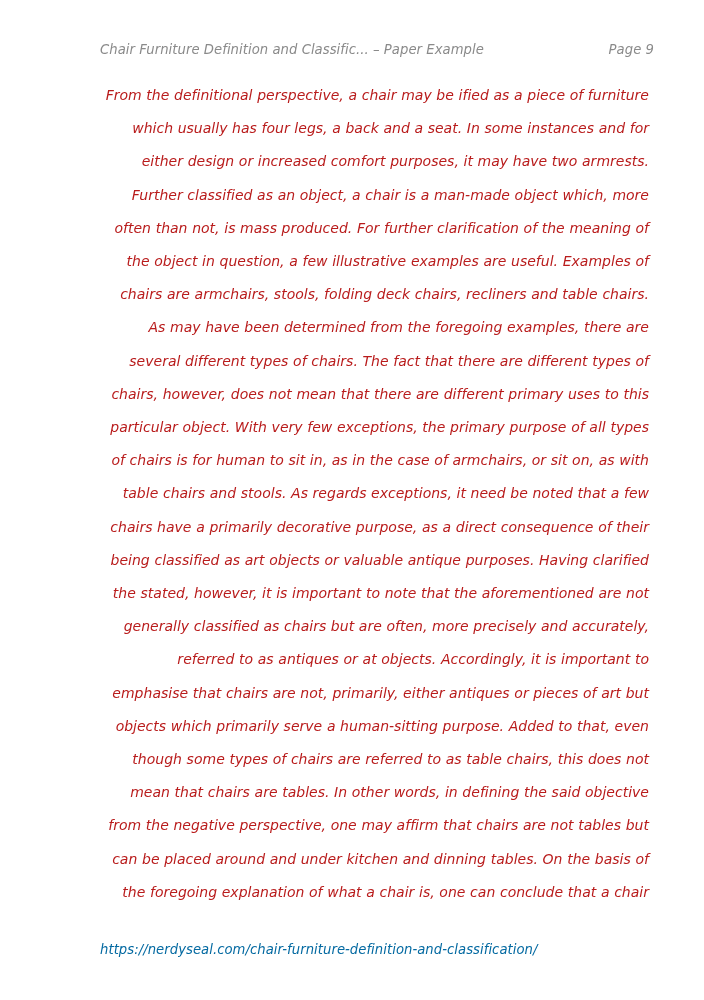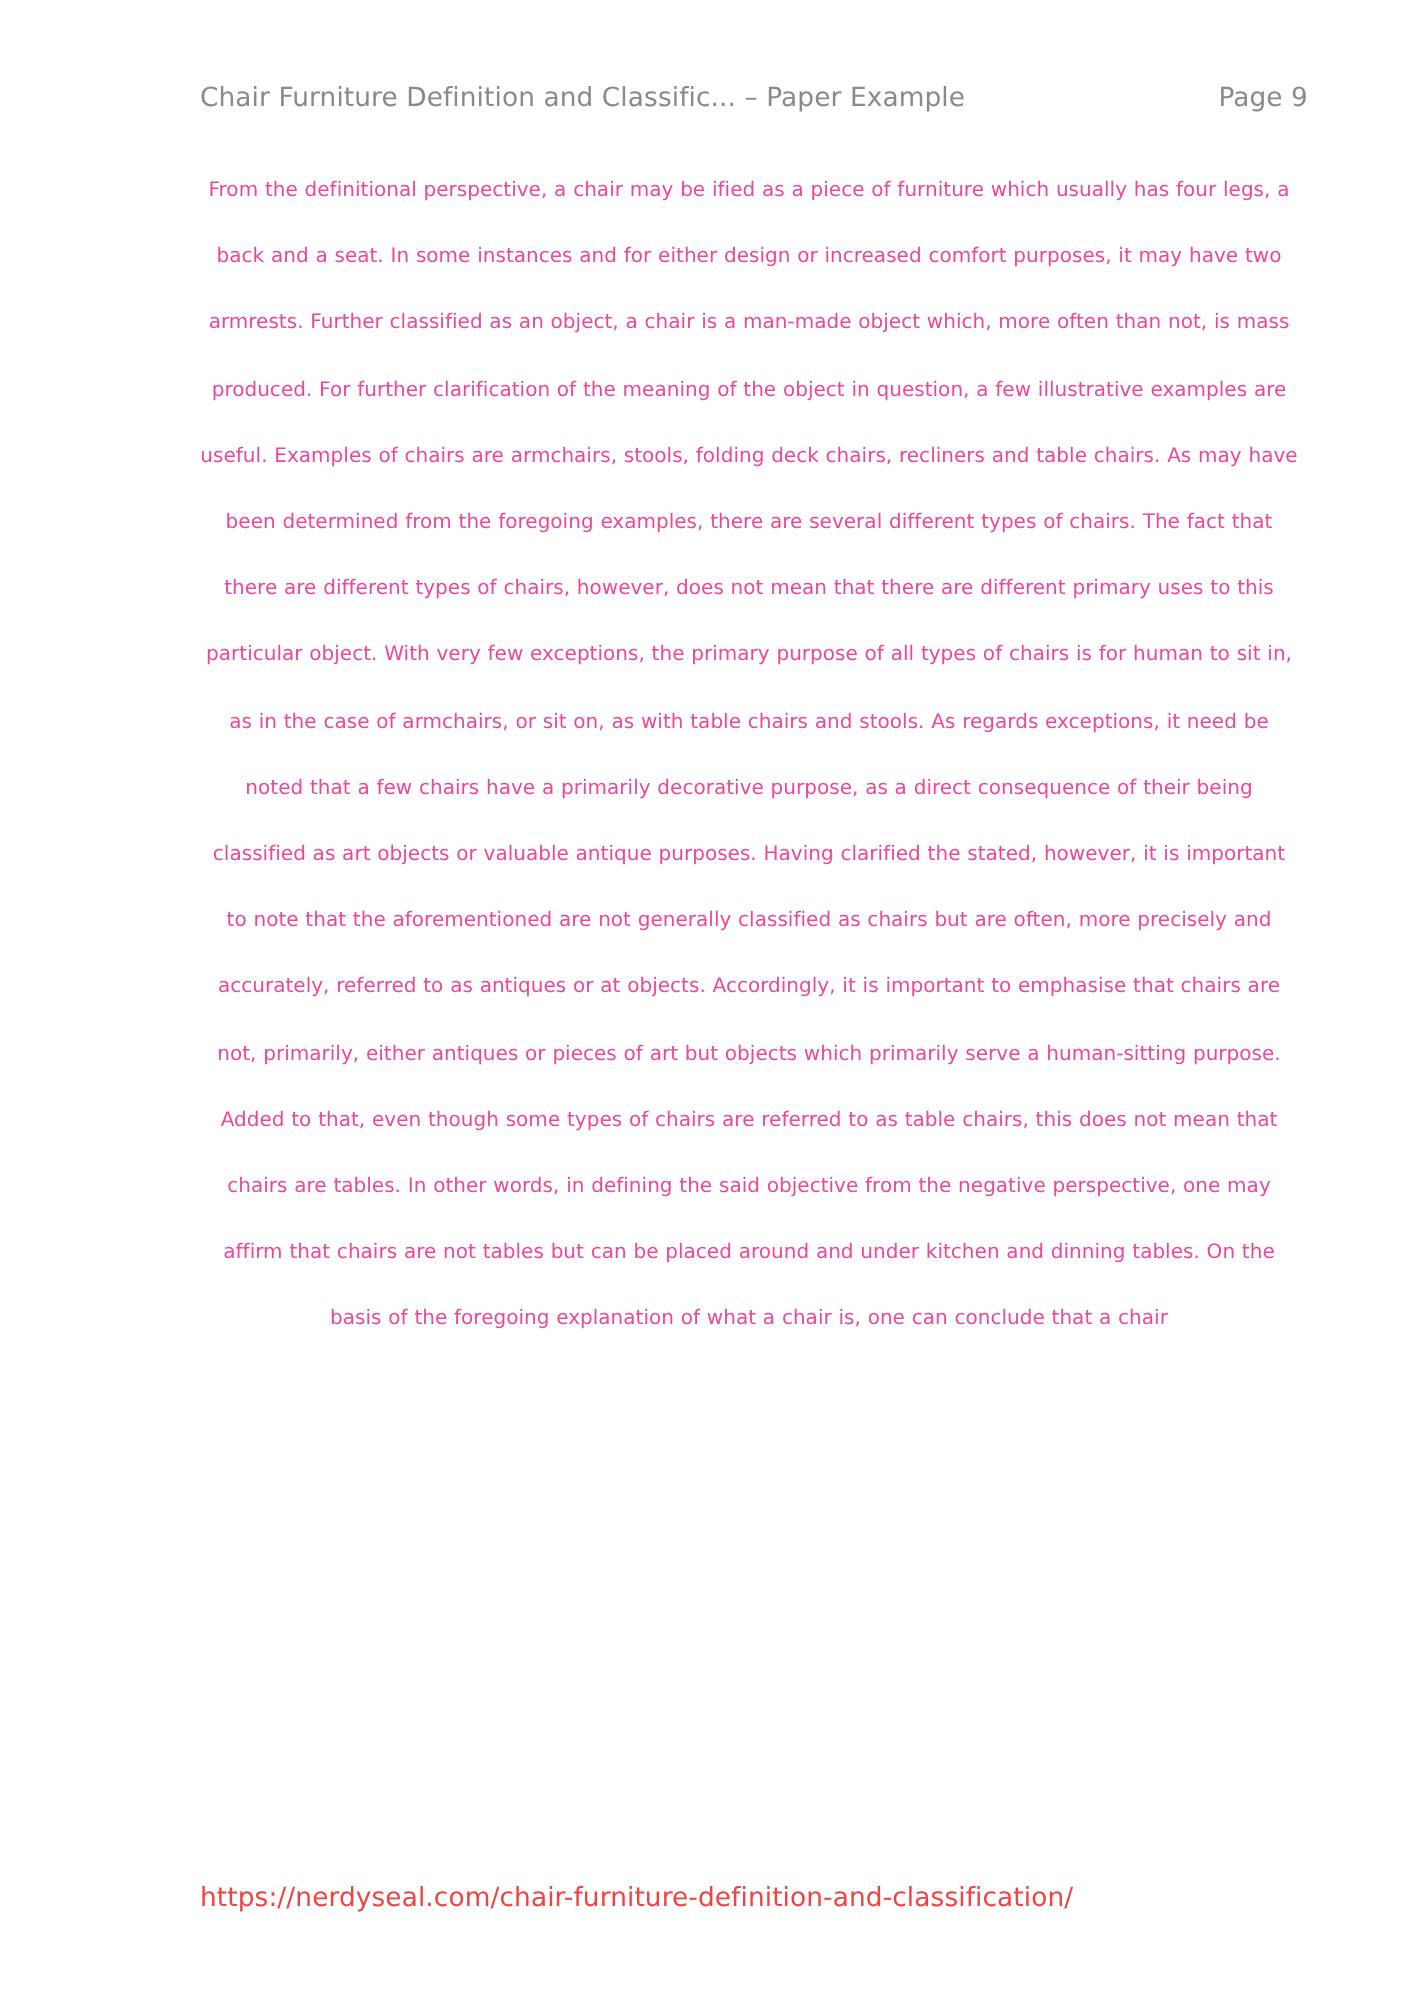--- a/index.html
+++ b/index.html
@@ -14,20 +14,21 @@
     font-family: "DejaVu Sans", "Liberation Sans", sans-serif;
     -webkit-font-smoothing: antialiased;
     overflow: hidden;
   }
   .page {
     position: relative;
     width: 704px;
     height: 1000px;
     background: #ffffff;
     box-sizing: border-box;
+    font-style: italic;
   }
   .page-header {
     position: absolute;
     left: 100px;
     right: 50px;
     top: 41px;
     height: 18px;
     display: flex;
     align-items: baseline;
     justify-content: space-between;
@@ -47,34 +48,34 @@
     padding-left: 18px;
   }
   .paper-body {
     position: absolute;
     left: 100px;
     top: 79px;
     width: 549px;
   }
   .paper-body p {
     margin: 0;
-    font-size: 10px;
+    font-size: 14px;
     line-height: 33.2px;
-    color: #ec4899;
-    text-align: center;
+    color: #b91c1c;
+    text-align: right;
     letter-spacing: 0.01px;
     word-spacing: 0.2px;
   }
   .page-footer {
     position: absolute;
     left: 100px;
     top: 941px;
     font-size: 13.2px;
     line-height: 18px;
-    color: #ef4444;
+    color: #0369a1;
     letter-spacing: 0.05px;
     white-space: nowrap;
   }
 </style>
 </head>
 <body>
 
 <div class="page">
 
   <div class="page-header">

